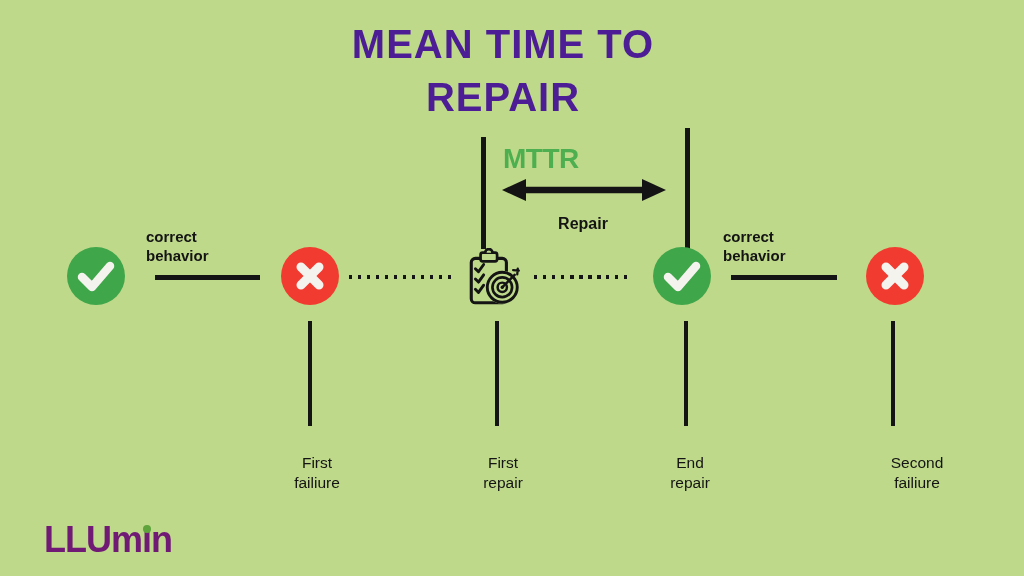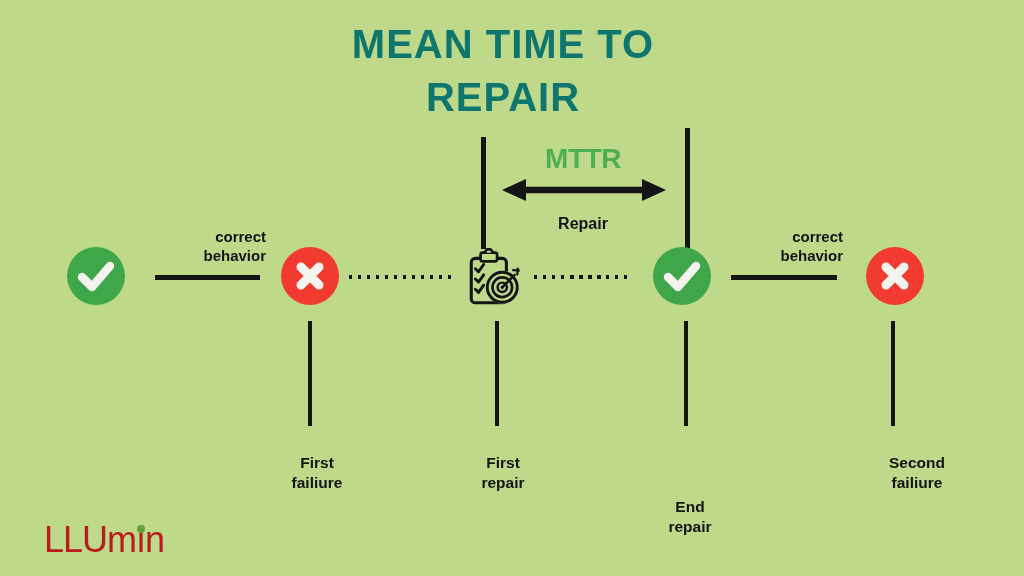--- a/index.html
+++ b/index.html
@@ -16,30 +16,30 @@
   .abs { position: absolute; }
 
   
   .title {
     left: 0; top: 18px; width: 1006px;
     text-align: center;
     font-size: 40px;
     line-height: 53px;
     font-weight: bold;
     letter-spacing: 1px;
-    color: #0f766e;
+    color: #4c1d95;
   }
 
   
   .vline { width: 4.5px; background: #141414; }
 
   
   .mttr-label {
     left: 503px; top: 143px; width: 160px;
-    text-align: center;
+    text-align: left;
     font-size: 28px;
     font-weight: bold;
     letter-spacing: -0.5px;
     color: #4daf4f;
   }
   .repair-caption {
     left: 503px; top: 215px; width: 160px;
     text-align: center;
     font-size: 16px;
     font-weight: bold;
@@ -57,44 +57,44 @@
 
   .seg-line { height: 4.5px; background: #141414; top: 275px; }
 
   .dotted-line {
     height: 4px; top: 275px;
     background-image: repeating-linear-gradient(90deg, #141414 0 3.5px, transparent 3.5px 9px);
   }
 
   .behavior-label {
     top: 227px; width: 120px;
-    text-align: right;
+    text-align: left;
     font-size: 15px;
     line-height: 19px;
     font-weight: bold;
     color: #141414;
   }
 
   .milestone-label {
     top: 453px; width: 140px;
     text-align: center;
     font-size: 15.5px;
     line-height: 19.5px;
-    font-weight: bold;
+    font-weight: normal;
     color: #141414;
   }
 
   
   .logo {
     left: 44px; top: 520px;
     font-size: 36px;
     line-height: 40px;
-    font-weight: normal;
+    font-weight: bold;
     letter-spacing: -1px;
-    color: #b91c1c;
+    color: #701a75;
     white-space: nowrap;
   }
   .logo-i { position: relative; display: inline-block; }
   .logo-dot {
     position: absolute;
     left: 50%; top: 5px;
     width: 8px; height: 8px;
     transform: translateX(-50%);
     border-radius: 50%;
     background: #5ea33c;
@@ -186,21 +186,21 @@
   <div class="abs vline" style="left:891px; top:321px; height:105px; width:4px;"></div>
 
   <div class="abs milestone-label" style="left:247px;">
     <div>First</div>
     <div>failiure</div>
   </div>
   <div class="abs milestone-label" style="left:433px;">
     <div>First</div>
     <div>repair</div>
   </div>
-  <div class="abs milestone-label" style="left:620px;margin-top:44px;">
+  <div class="abs milestone-label" style="left:620px;">
     <div>End</div>
     <div>repair</div>
   </div>
   <div class="abs milestone-label" style="left:847px;">
     <div>Second</div>
     <div>failiure</div>
   </div>
 
   <div class="abs logo">
     <span>LLUm</span><span class="logo-i"><span class="logo-dot"></span><span>ı</span></span><span>n</span>

